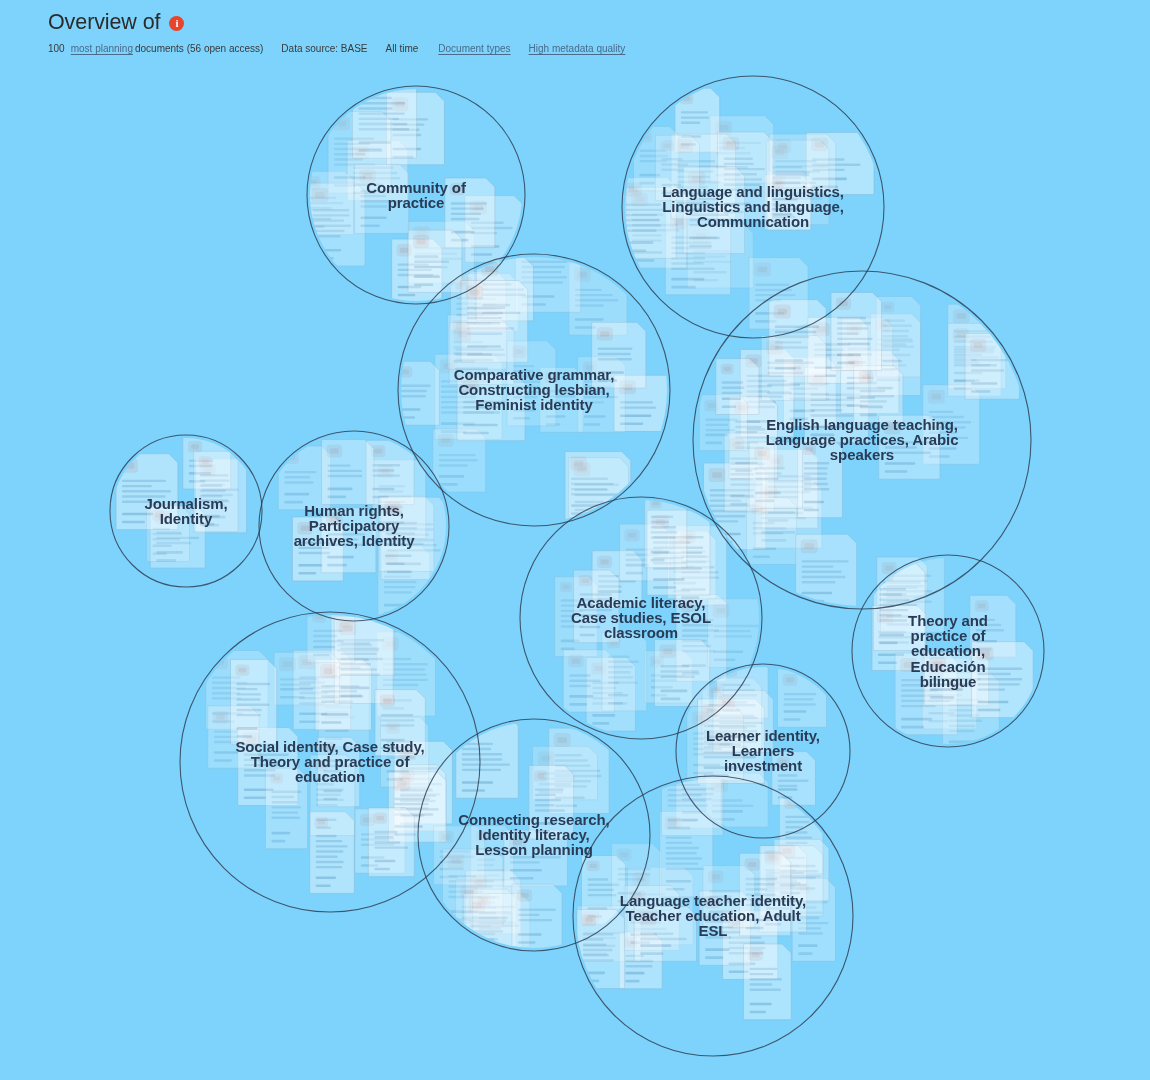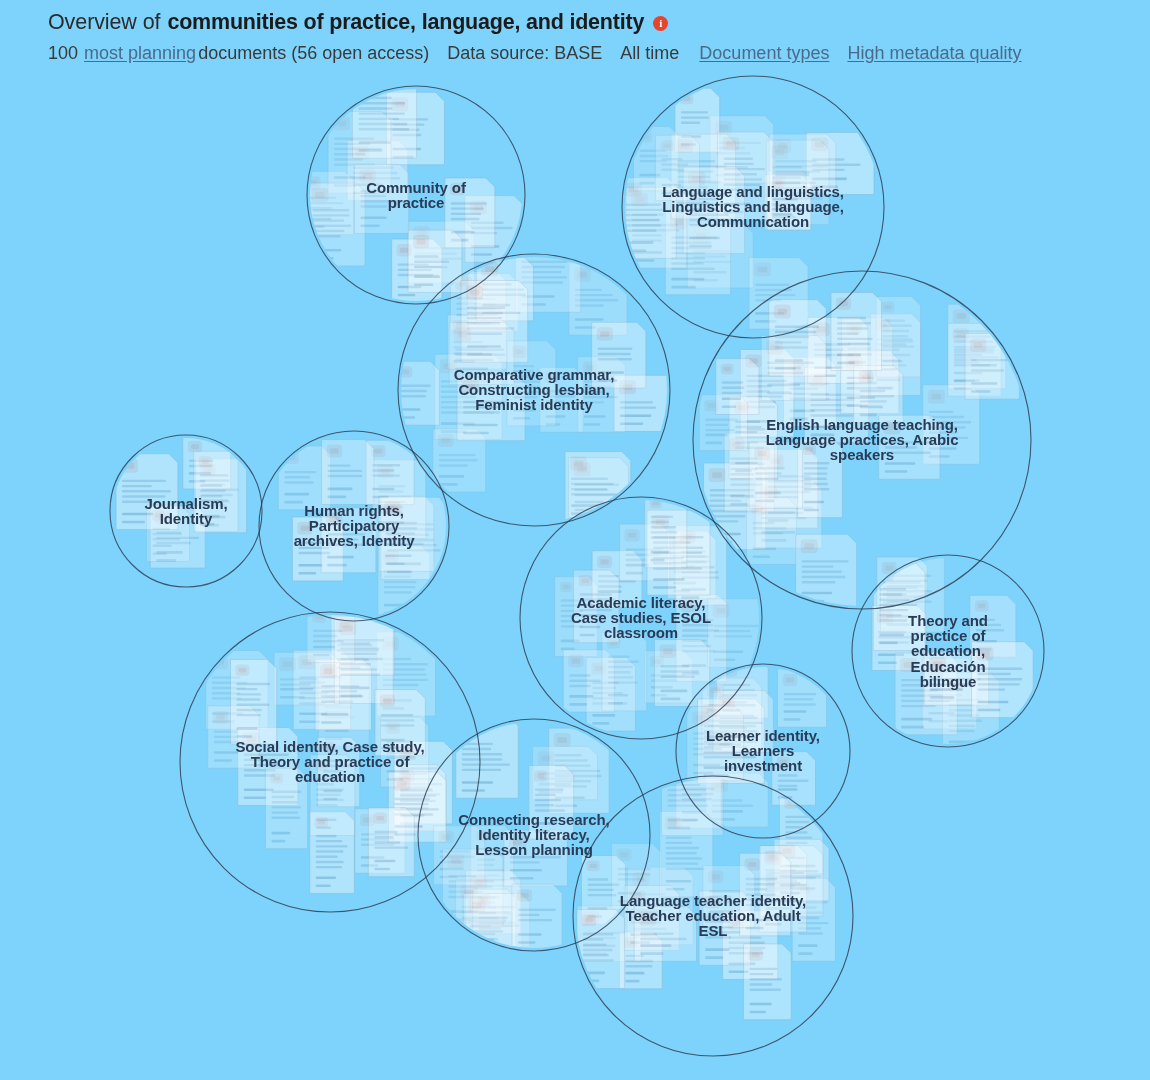--- a/index.html
+++ b/index.html
@@ -63,21 +63,21 @@
     cursor: pointer;
     position: relative;
     top: 1px;
   }
 
   .subtitle-row {
     margin-top: 8px;
     display: flex;
     align-items: baseline;
     white-space: nowrap;
-    font-size: 18px;
+    font-size: 10px;
     color: #3a3a3a;
   }
   .subtitle-row .seg { margin-right: 4px; }
   .sub-link {
     color: #4a6b8a;
     text-decoration: underline;
     text-underline-offset: 2px;
     cursor: pointer;
     margin: 0 2px;
   }
@@ -113,21 +113,20 @@
   }
 </style>
 </head>
 <body>
 
 <div id="app">
 
   <div class="header">
     <div class="title-row">
       <span class="title-light">Overview of</span>
-      <span class="title-strong">communities of practice, language, and identity</span>
       <span class="info-icon">i</span>
     </div>
     <div class="subtitle-row">
       <span class="seg">100</span>
       <span class="sub-link">most planning</span>
       <span class="seg">documents (56 open access)</span>
       <span class="sub-gap"></span>
       <span class="seg">Data source: BASE</span>
       <span class="sub-gap"></span>
       <span class="seg">All time</span>

